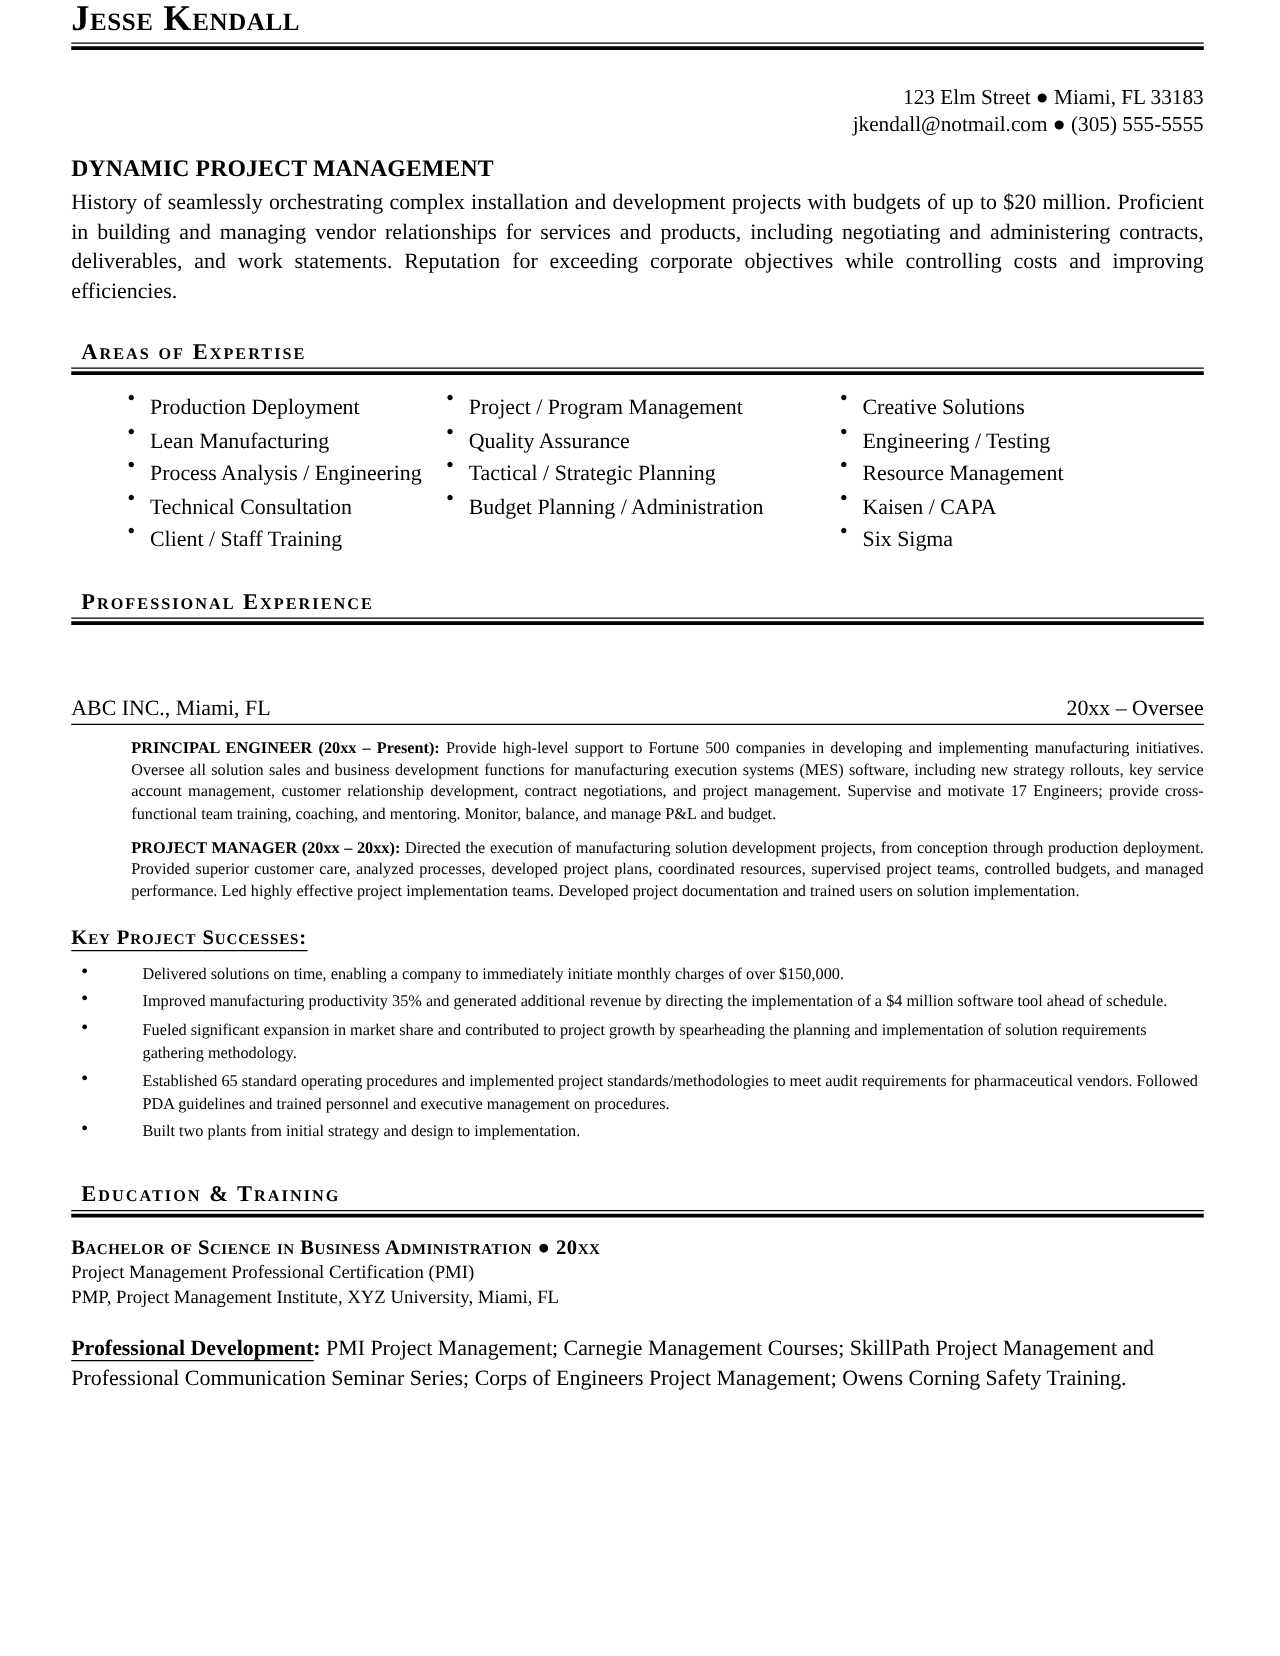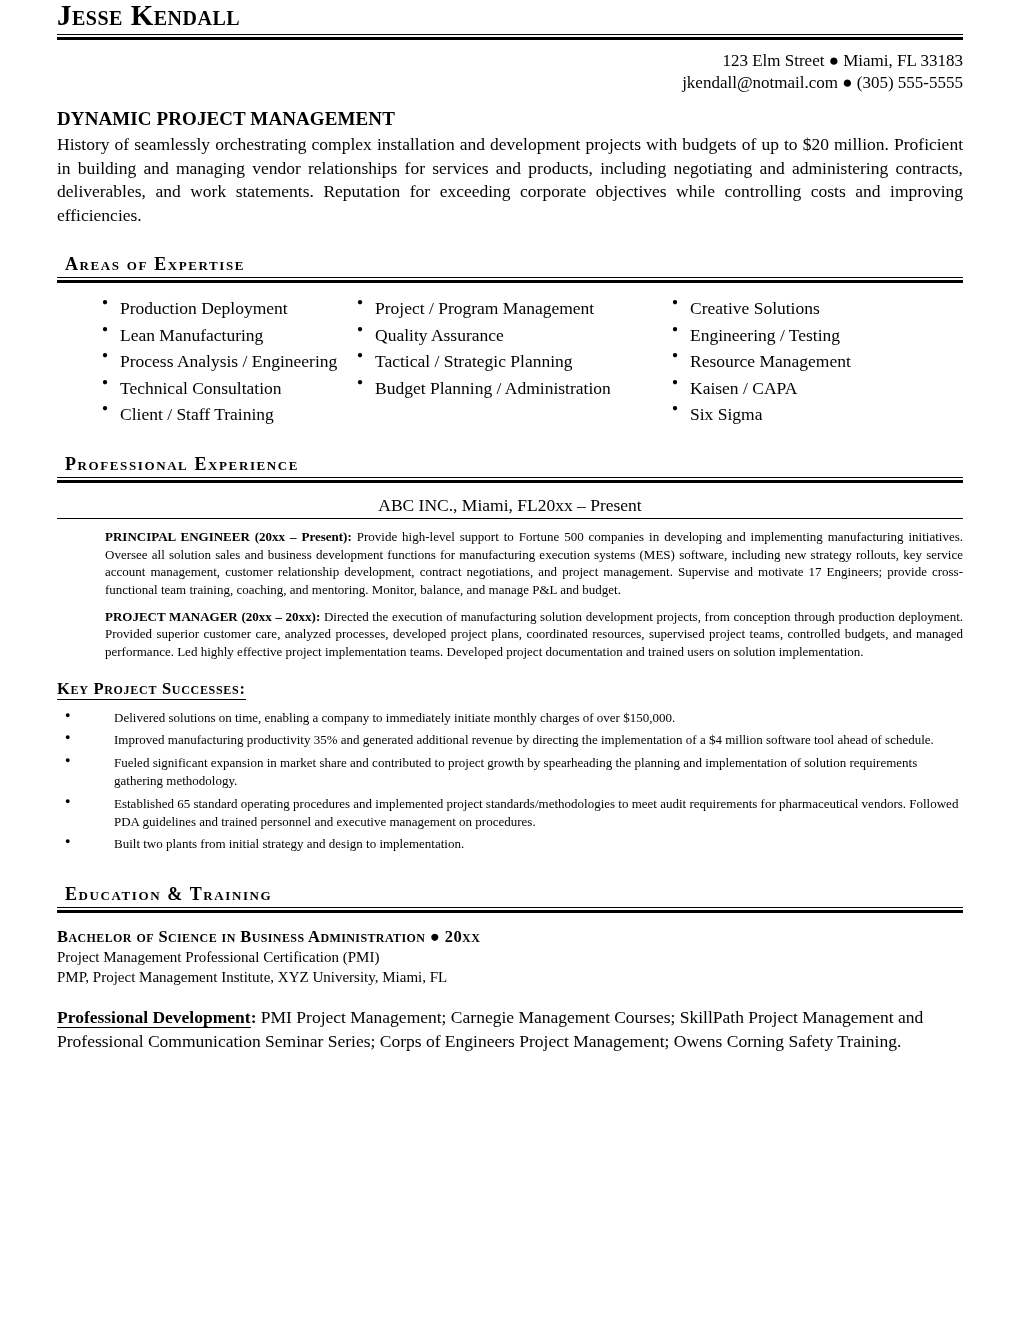--- a/index.html
+++ b/index.html
@@ -58,21 +58,21 @@
     height: 1px;
     background: #000;
     margin-top: 1px;
   }
 
   
   .contact {
     text-align: right;
     font-size: 17px;
     line-height: 1.32;
-    padding-top: 10px;
+    padding-top: 27px;
   }
 
   
   .headline {
     font-size: 19px;
     font-weight: bold;
     padding-top: 13px;
     padding-bottom: 3px;
     letter-spacing: 0.1px;
   }
@@ -117,24 +117,25 @@
     position: absolute;
     left: 0;
     top: -1px;
     font-size: 10px;
     line-height: 1.52;
   }
 
   
   .job-row {
     display: flex;
-    justify-content: center;
+    justify-content: space-between;
     font-size: 17.5px;
     padding-top: 12px;
     padding-bottom: 1px;
+    margin-top: 44px;
   }
   .job-para {
     font-size: 13px;
     line-height: 1.36;
     text-align: justify;
     padding-top: 9px;
     margin-left: 48px;
   }
   .job-para b { font-weight: bold; }
 
@@ -236,21 +237,21 @@
         </div>
       </div>
     </div>
 
     <div class="section-block">
       <div class="section-head">Professional Experience</div>
       <div class="rule-double"></div>
 
       <div class="job-row">
         <span>ABC INC., Miami, FL</span>
-        <span>20xx – Present</span>
+        <span>20xx – Oversee</span>
       </div>
       <div class="rule-thin"></div>
 
       <div class="job-para"><b>PRINCIPAL ENGINEER (20xx – Present):</b><span> Provide high-level support to Fortune 500 companies in developing and implementing manufacturing initiatives. Oversee all solution sales and business development functions for manufacturing execution systems (MES) software, including new strategy rollouts, key service account management, customer relationship development, contract negotiations, and project management. Supervise and motivate 17 Engineers; provide cross-functional team training, coaching, and mentoring. Monitor, balance, and manage P&amp;L and budget.</span></div>
 
       <div class="job-para"><b>PROJECT MANAGER (20xx – 20xx):</b><span> Directed the execution of manufacturing solution development projects, from conception through production deployment. Provided superior customer care, analyzed processes, developed project plans, coordinated resources, supervised project teams, controlled budgets, and managed performance. Led highly effective project implementation teams. Developed project documentation and trained users on solution implementation.</span></div>
 
       <div class="sub-head"><span>Key Project Successes:</span></div>
 
       <div class="bullets">

